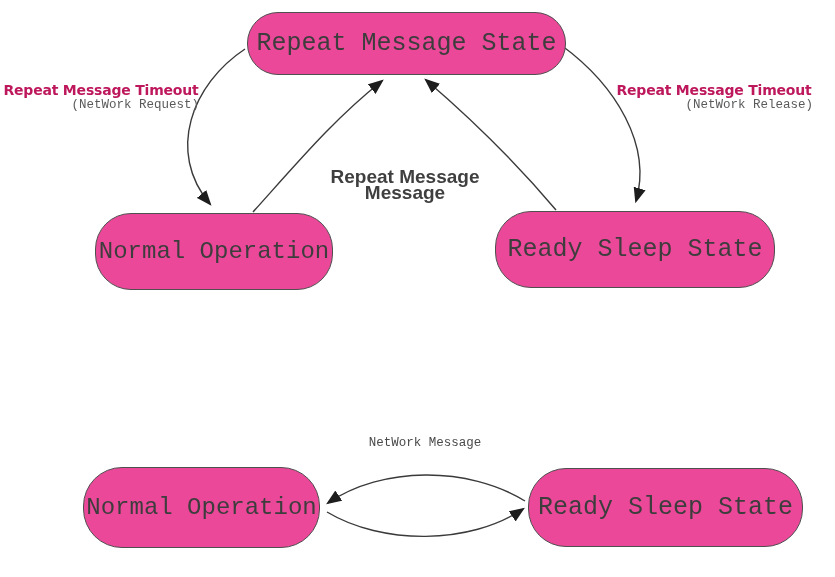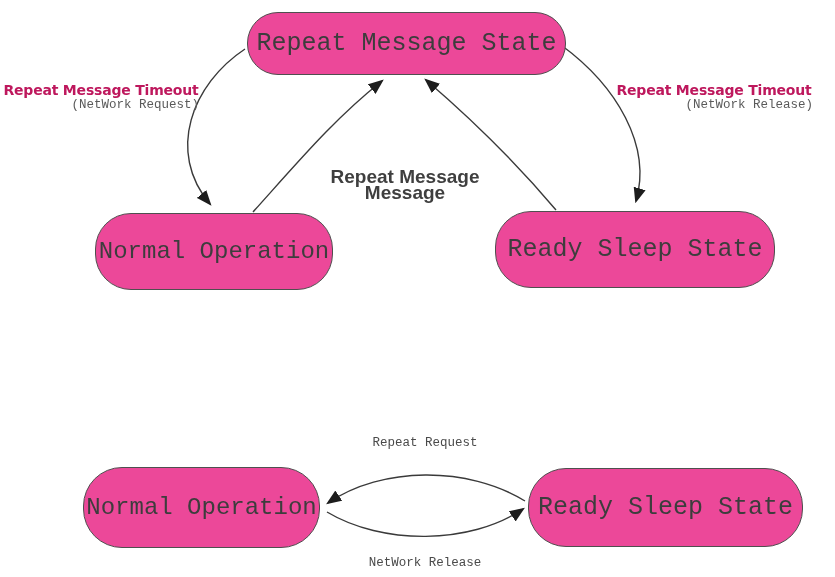--- a/index.html
+++ b/index.html
@@ -121,16 +121,15 @@
     <span class="lm">Message</span>
   </div>
 
   <div class="state" id="state-normal2">
     <span>Normal Operation</span>
   </div>
   <div class="state" id="state-sleep2">
     <span>Ready Sleep State</span>
   </div>
 
-  <div class="mono-lbl" id="lbl-net-request">Repeat Request</div>
-  <div class="mono-lbl" id="lbl-net-release">NetWork Release</div>
+  <div class="mono-lbl" id="lbl-net-request">NetWork Message</div>
 
 </div>
 
 </body></html>

